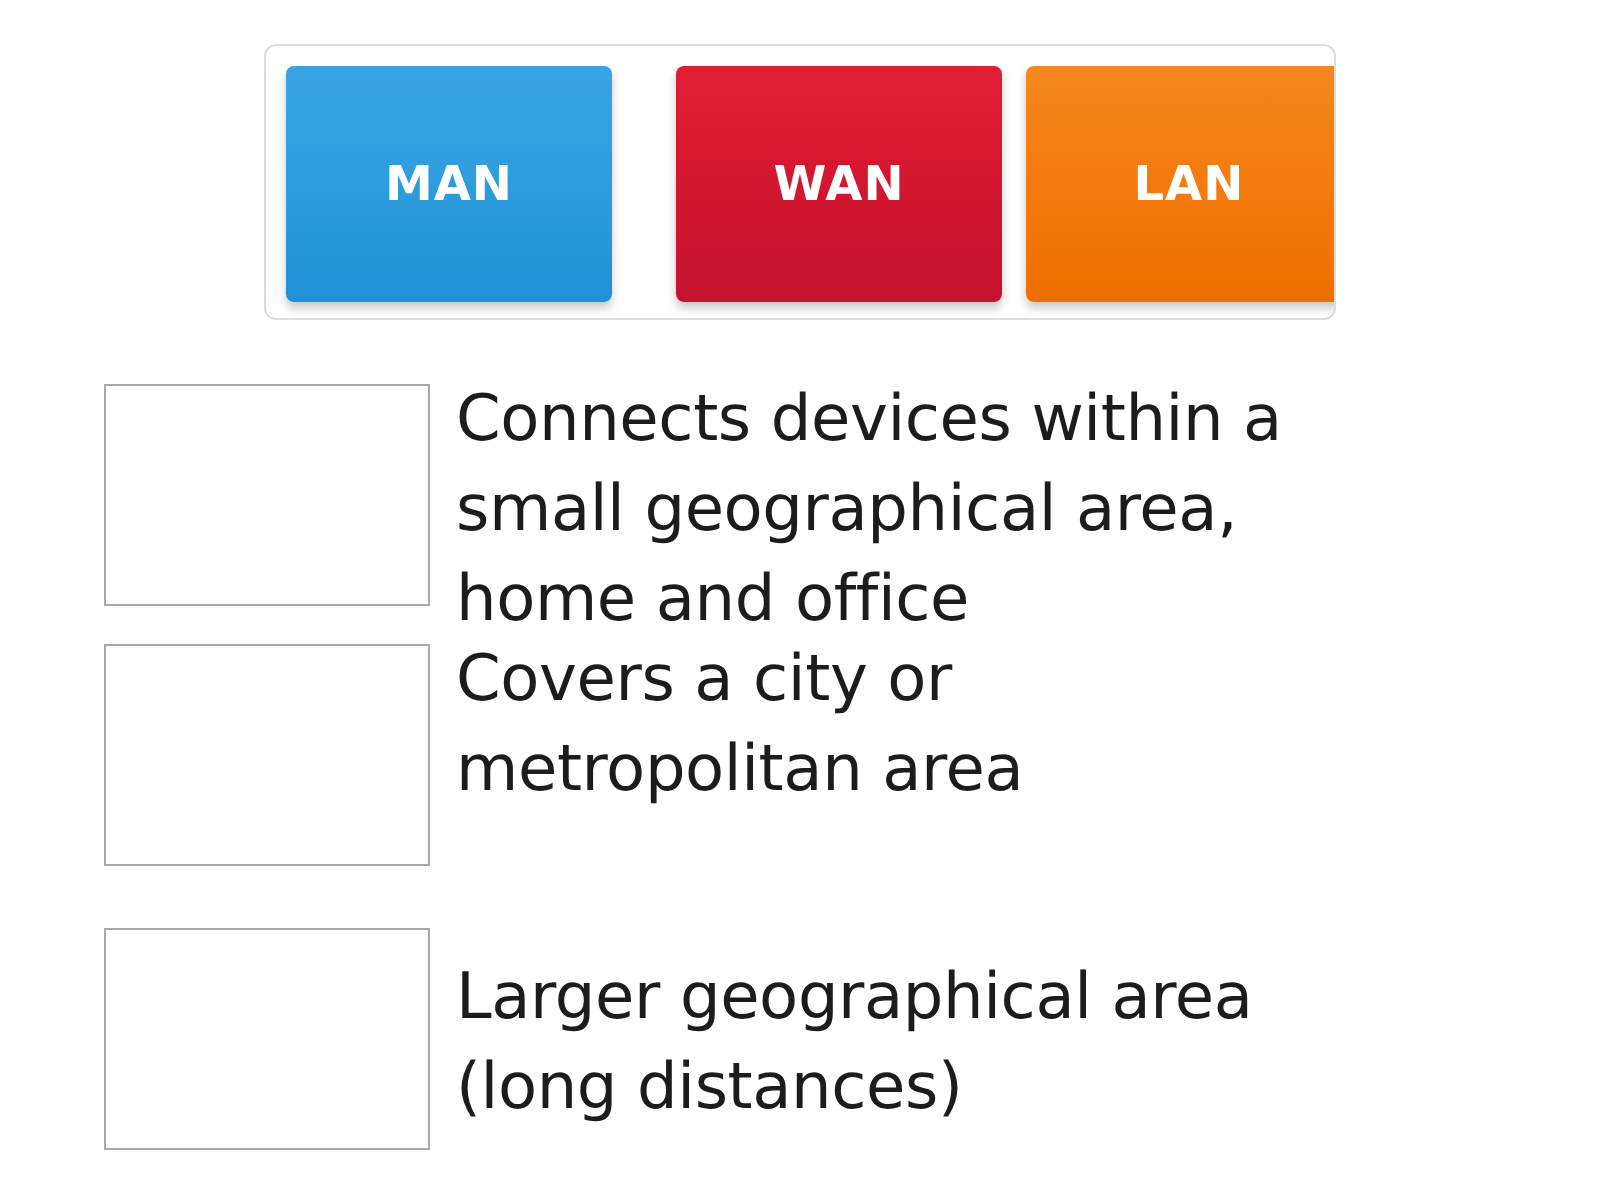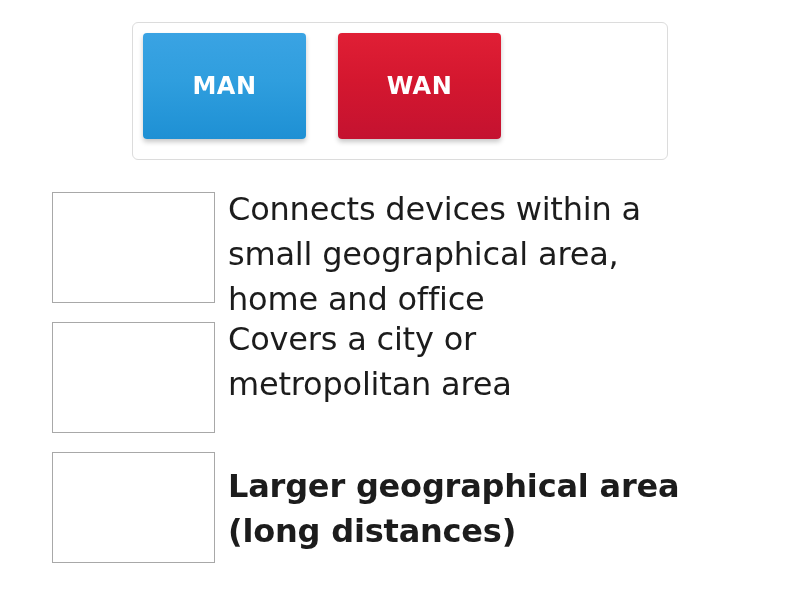--- a/index.html
+++ b/index.html
@@ -32,21 +32,21 @@
     border: 1px solid #dcdcdc;
     border-radius: 6px;
     display: flex;
     align-items: flex-start;
     padding: 10px 0 0 10px;
     overflow: hidden;
   }
 
   .tile {
     width: 163px;
-    height: 106px;
+    height: 118px;
     margin-right: 12px;
     border-radius: 4px;
     box-sizing: border-box;
     display: flex;
     align-items: center;
     justify-content: center;
     color: #ffffff;
     font-size: 24px;
     font-weight: bold;
     letter-spacing: 0.5px;
@@ -75,21 +75,21 @@
   
   .answer-row {
     position: absolute;
     left: 52px;
     display: flex;
     align-items: flex-start;
   }
 
   #row-0 { top: 192px; }
   #row-1 { top: 322px; }
-  #row-2 { top: 452px; font-weight: bold; }
+  #row-2 { top: 464px; }
 
   .drop-zone {
     width: 163px;
     height: 111px;
     box-sizing: border-box;
     background: #ffffff;
     border: 1px solid #a8a8a8;
     flex: 0 0 auto;
   }
 
@@ -116,20 +116,23 @@
   <div class="tile-tray">
 
     <div class="tile tile-blue">
       <span class="tile-label">MAN</span>
     </div>
 
     <div class="tile tile-red">
       <span class="tile-label">WAN</span>
     </div>
 
+    <div class="tile tile-orange">
+      <span class="tile-label">LAN</span>
+    </div>
 
   </div>
 
   <div class="answer-row" id="row-0">
     <div class="drop-zone"></div>
     <div class="answer-text">Connects devices within a small geographical area, home and office</div>
   </div>
 
   <div class="answer-row" id="row-1">
     <div class="drop-zone"></div>

